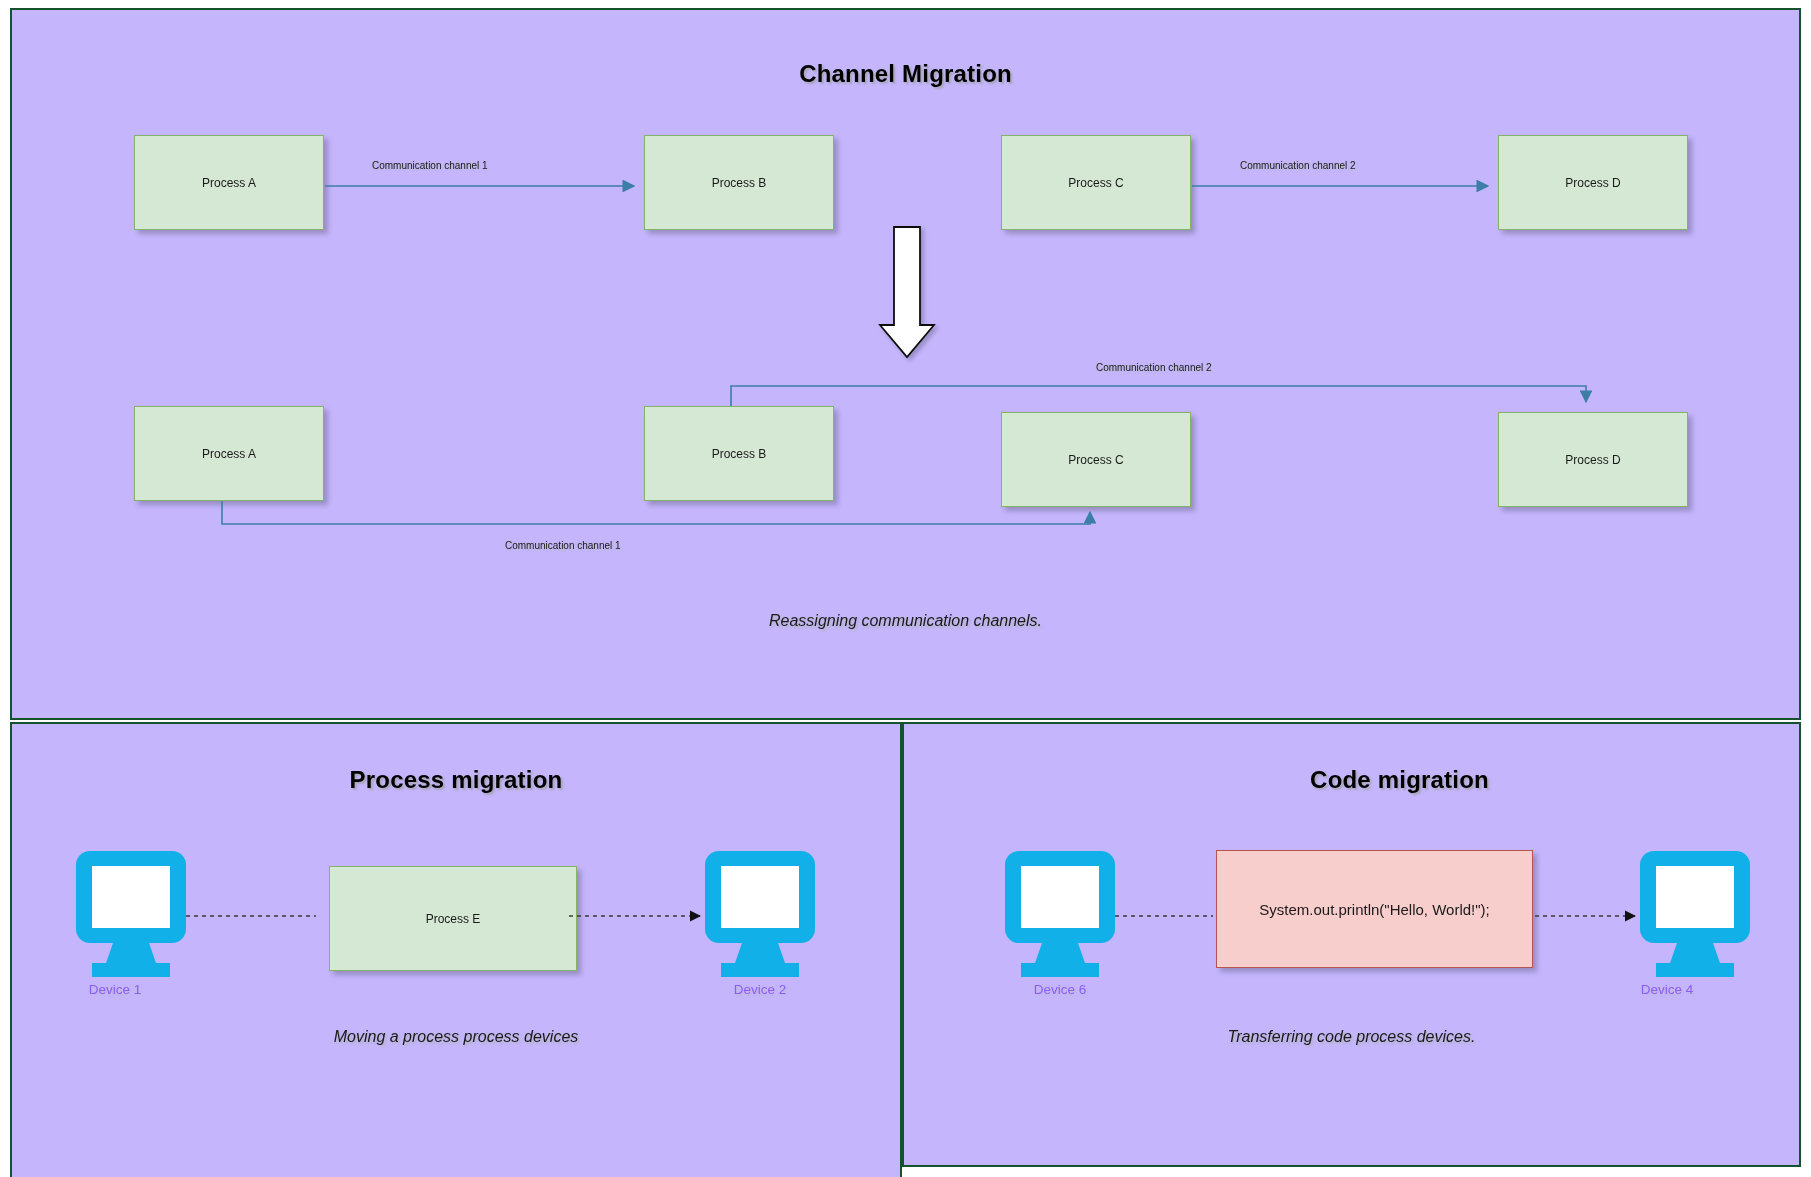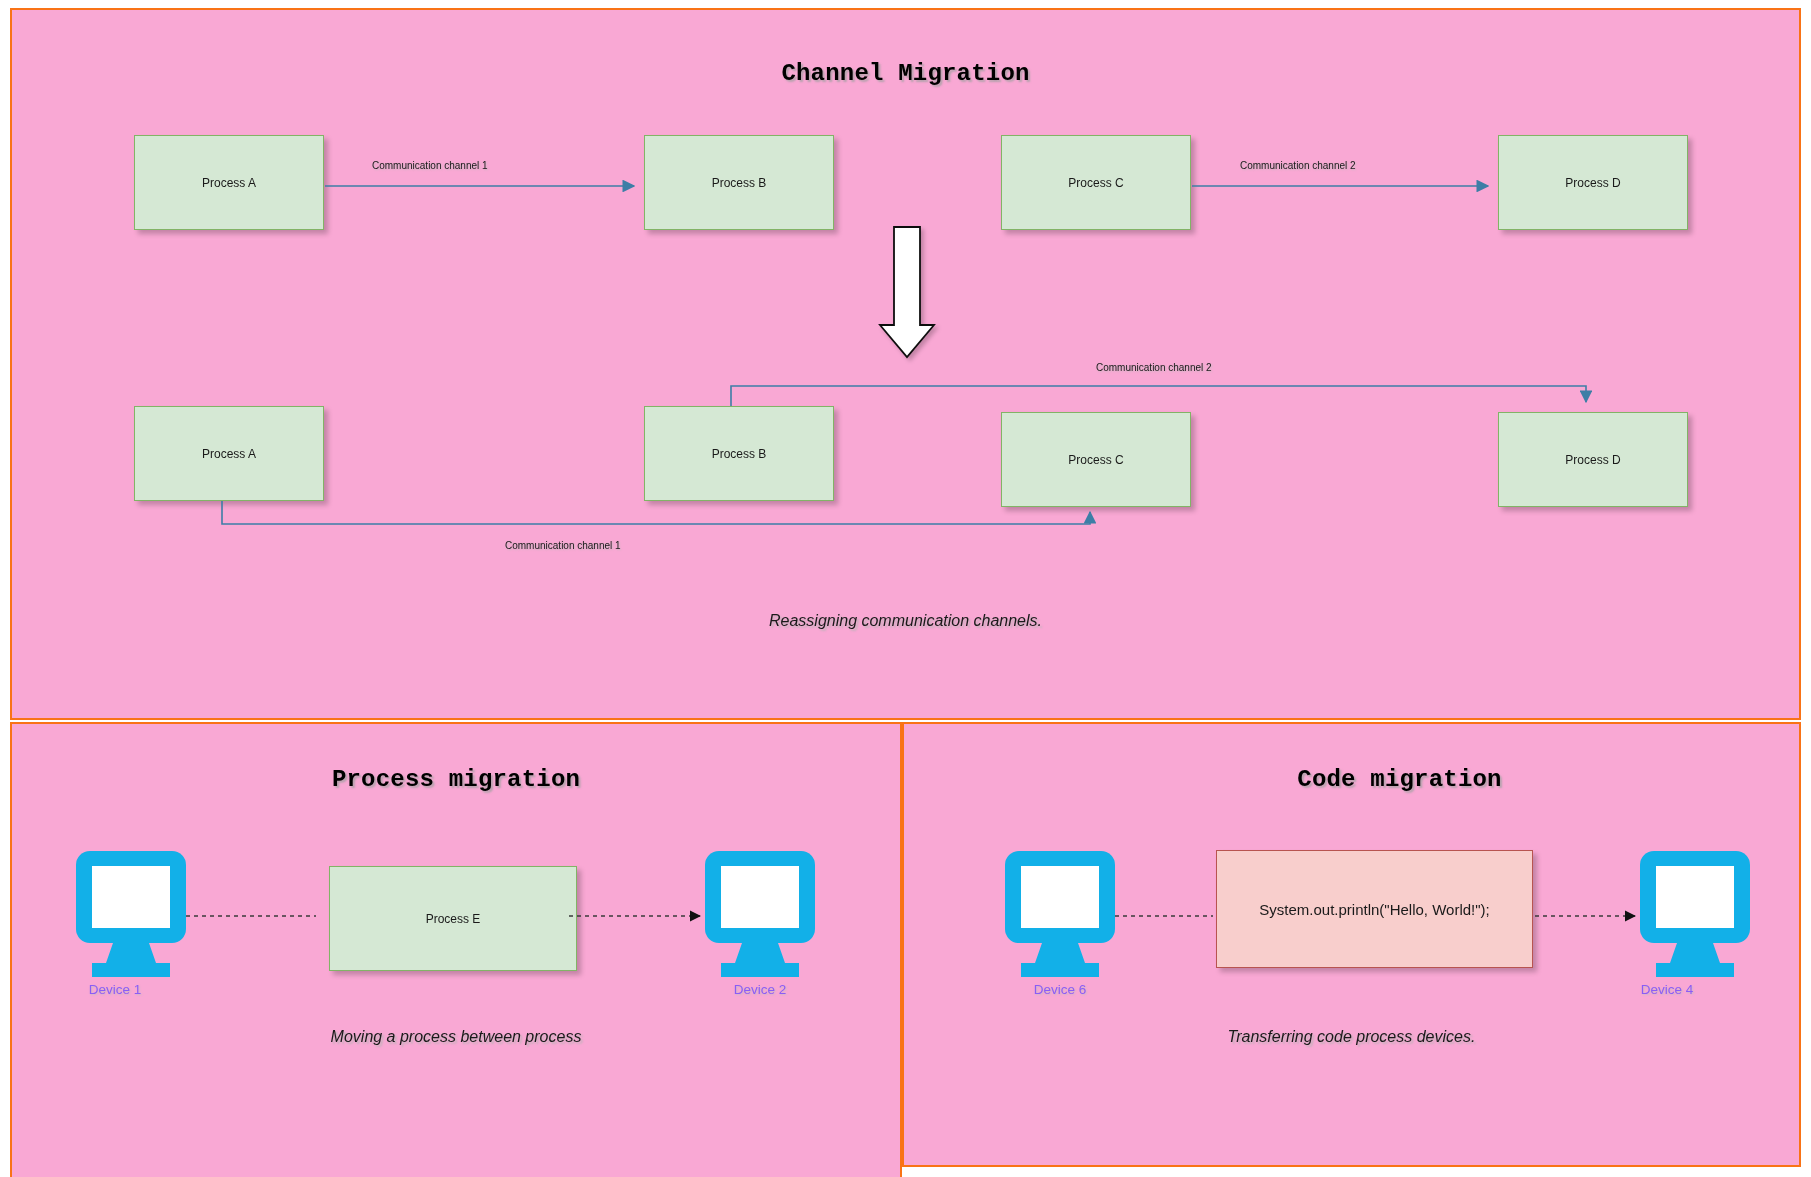--- a/index.html
+++ b/index.html
@@ -4,21 +4,21 @@
 <title>Migration Diagram</title>
 <style>
   html,body{margin:0;padding:0;background:#ffffff;}
   body{
     font-family:"Liberation Sans", sans-serif;
     width:1811px;height:1177px;position:relative;overflow:hidden;
   }
   .page{position:absolute;left:0;top:0;width:1811px;height:1177px;}
 
   
-  .panel{position:absolute;border:2px solid #f97316;background:#f9a8d4;box-sizing:border-box;font-family:Liberation Mono, monospace;}
+  .panel{position:absolute;border:2px solid #14532d;background:#c4b5fd;box-sizing:border-box;}
   #panel-channel{left:10px;top:8px;width:1791px;height:712px;}
   #panel-process{left:10px;top:722px;width:892px;height:560px;}
   #panel-code{left:902px;top:722px;width:899px;height:445px;}
 
   .panel-title{
     position:absolute;width:100%;text-align:center;
     font-size:24px;font-weight:bold;color:#000000;
     text-shadow:2px 2px 2px rgba(160,160,160,.75);
     letter-spacing:.2px;
   }
@@ -104,21 +104,21 @@
     <div class="panel-title" id="title-process">Process migration</div>
   </div>
 
   <div class="pbox" style="left:319px;top:866px;width:248px;height:105px;margin-left:10px;">
     <span>Process E</span>
   </div>
 
   <div class="devlabel" style="left:55px;top:982px;width:120px;">Device 1</div>
   <div class="devlabel" style="left:700px;top:982px;width:120px;">Device 2</div>
 
-  <div class="caption" style="left:10px;top:1028px;width:892px;">Moving a process between process</div>
+  <div class="caption" style="left:10px;top:1028px;width:892px;">Moving a process process devices</div>
 
   <div class="panel" id="panel-code">
     <div class="panel-title" id="title-code">Code migration</div>
   </div>
 
   <div class="cbox" style="left:1216px;top:850px;width:317px;height:118px;">
     <span>System.out.println("Hello, World!");</span>
   </div>
 
   <div class="devlabel" style="left:1000px;top:982px;width:120px;">Device 6</div>

